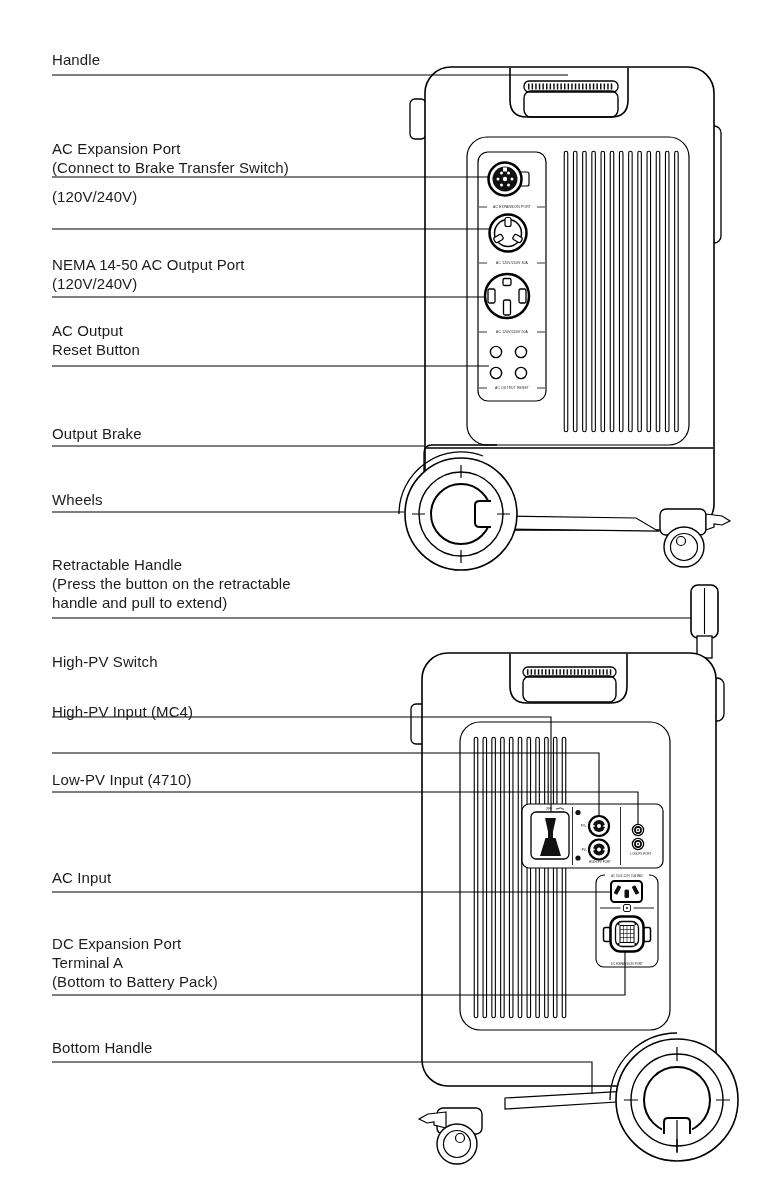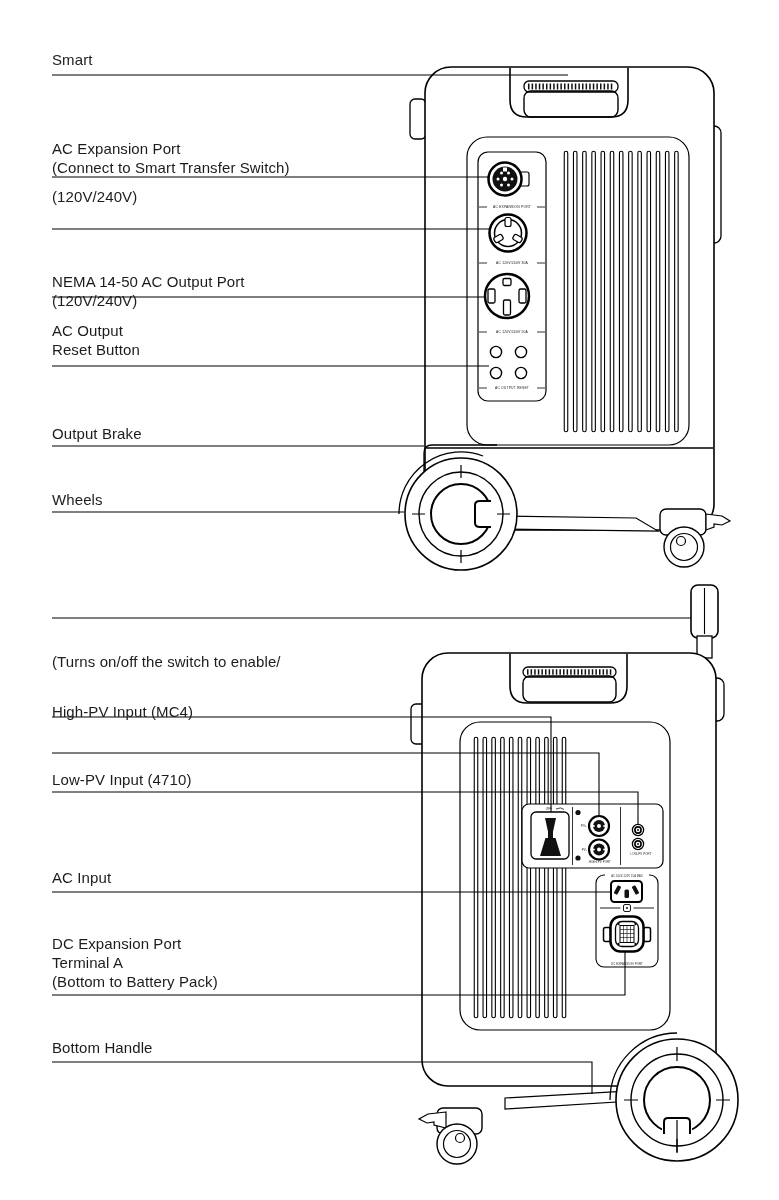--- a/index.html
+++ b/index.html
@@ -236,45 +236,50 @@
     <path class="ldr" d="M52,717 H551 V812"></path>
     <path class="ldr" d="M52,753 H599 V816"></path>
     <path class="ldr" d="M52,792 H638 V824"></path>
     <path class="ldr" d="M52,892 H611"></path>
     <path class="ldr" d="M52,995 H625 V952"></path>
     <path class="ldr" d="M52,1062 H592 V1094"></path>
   </g>
 </svg>
 
   <div class="callout" style="top:50px">
-    <div>Smart</div>
+    <div>Handle</div>
   </div>
   <div class="callout" style="top:139px">
     <div>AC Expansion Port</div>
-    <div>(Connect to Smart Transfer Switch)</div>
+    <div>(Connect to Brake Transfer Switch)</div>
   </div>
   <div class="callout" style="top:187px">
     <div>(120V/240V)</div>
   </div>
-  <div class="callout" style="top:272px">
+  <div class="callout" style="top:255px">
     <div>NEMA 14-50 AC Output Port</div>
     <div>(120V/240V)</div>
   </div>
   <div class="callout" style="top:321px">
     <div>AC Output</div>
     <div>Reset Button</div>
   </div>
   <div class="callout" style="top:424px">
     <div>Output Brake</div>
   </div>
   <div class="callout" style="top:490px">
     <div>Wheels</div>
   </div>
+  <div class="callout" style="top:555px">
+    <div>Retractable Handle</div>
+    <div>(Press the button on the retractable</div>
+    <div>handle and pull to extend)</div>
+  </div>
   <div class="callout" style="top:652px">
-    <div>(Turns on/off the switch to enable/</div>
+    <div>High-PV Switch</div>
   </div>
   <div class="callout" style="top:702px">
     <div>High-PV Input (MC4)</div>
   </div>
   <div class="callout" style="top:770px">
     <div>Low-PV Input (4710)</div>
   </div>
   <div class="callout" style="top:868px">
     <div>AC Input</div>
   </div>

